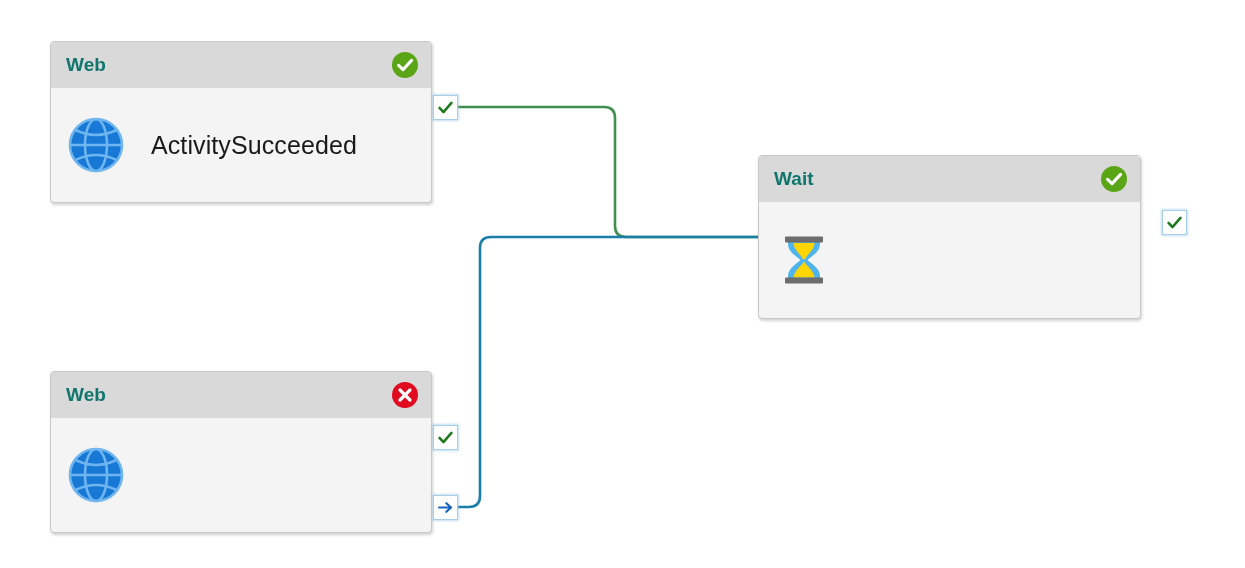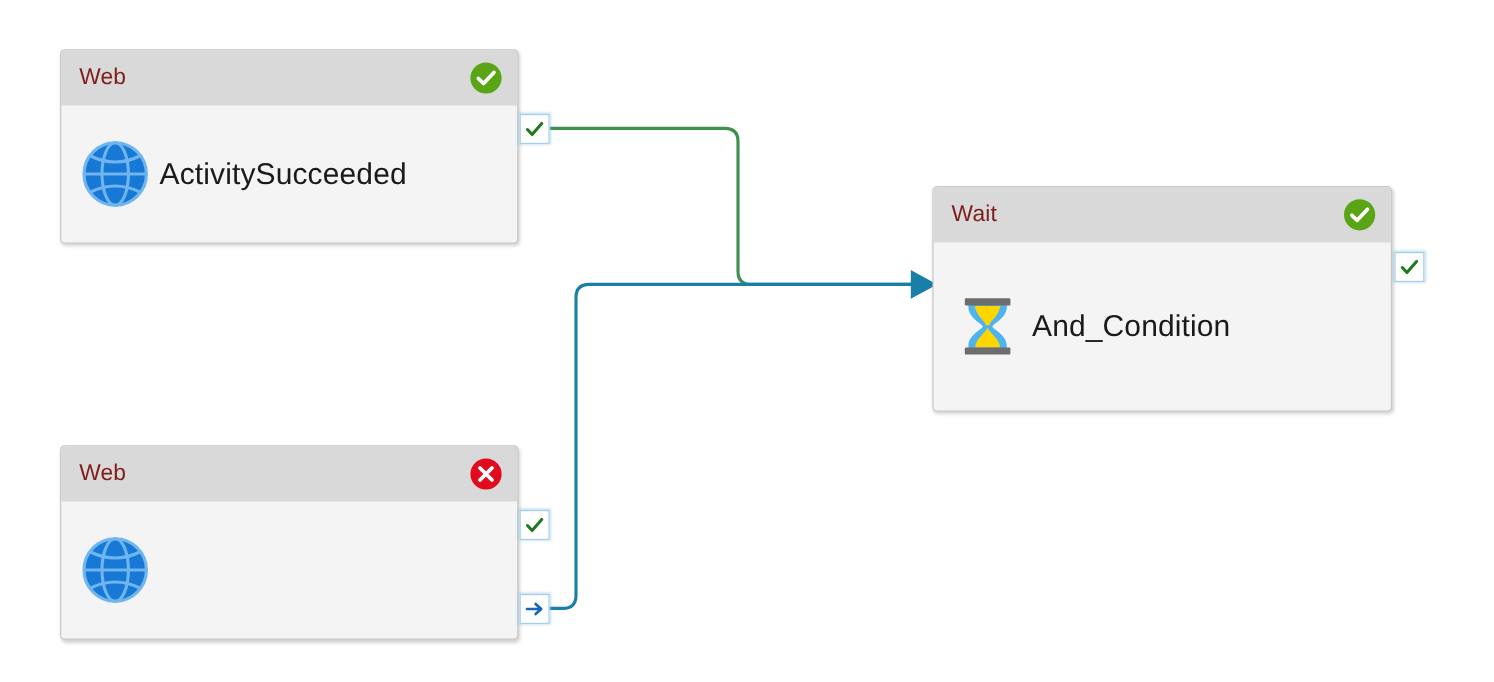--- a/index.html
+++ b/index.html
@@ -45,24 +45,24 @@
     position: relative;
     height: 46px;
     background: #d9d9d9;
     border-top-left-radius: 3px;
     border-top-right-radius: 3px;
     display: flex;
     align-items: center;
   }
   .node-title {
     font-size: 19px;
-    color: #7f1d1d;
+    color: #0f766e;
     padding-left: 15px;
     letter-spacing: 0.1px;
-    font-weight: 400;
+    font-weight: 700;
   }
   .status-badge {
     position: absolute;
     right: 12px;
     top: 50%;
     transform: translateY(-50%);
     width: 28px;
     height: 28px;
   }
   .node-body {
@@ -73,21 +73,21 @@
   }
   .node-icon {
     width: 58px;
     height: 58px;
     flex: 0 0 58px;
     display: block;
   }
   .node-label {
     font-size: 25px;
     color: #1a1a1a;
-    margin-left: 8px;
+    margin-left: 26px;
     font-weight: 400;
     letter-spacing: 0.1px;
     white-space: nowrap;
   }
 
   
   .port {
     position: absolute;
     width: 25px;
     height: 25px;
@@ -97,21 +97,21 @@
     box-shadow: 0 0 2px 1px rgba(150,195,230,0.55);
     display: flex;
     align-items: center;
     justify-content: center;
   }
   .port svg { display: block; }
 
   
   #node-web-succeeded { left: 50px;  top: 41px;  width: 382px; height: 162px; }
   #node-web-failed    { left: 50px;  top: 371px; width: 382px; height: 162px; }
-  #node-wait          { left: 777px; top: 155px; width: 383px; height: 188px; }
+  #node-wait          { left: 758px; top: 155px; width: 383px; height: 164px; }
 
   #port-succeeded-success { left: 433px;  top: 95px;  }
   #port-failed-success    { left: 433px;  top: 425px; }
   #port-failed-next       { left: 433px;  top: 495px; }
   #port-wait-success      { left: 1162px; top: 210px; }
 </style>
 </head>
 <body>
 
 <div id="canvas">
@@ -213,21 +213,20 @@
           <path d="M13 8 L45 8 L45 13 C45 22 33 27 33 29 C33 31 45 36 45 45 L45 50 L13 50 L13 45
                    C13 36 25 31 25 29 C25 27 13 22 13 13 Z" fill="#4db4f0"></path>
 
           <path d="M18.5 12 L39.5 12 C39.5 19 30.5 25 30.5 28 L27.5 28 C27.5 25 18.5 19 18.5 12 Z" fill="#ffd500"></path>
           <path d="M29 30 C29 33 19 39 18.5 46.5 L39.5 46.5 C39 39 29 33 29 30 Z" fill="#ffd500"></path>
 
           <rect x="10" y="5.5" width="38" height="6" rx="1" fill="#6d6d6d"></rect>
           <rect x="10" y="46.5" width="38" height="6" rx="1" fill="#6d6d6d"></rect>
         </svg>
       </span>
-      <span class="node-label">And_Condition</span>
     </div>
   </div>
 
   <div class="port" id="port-wait-success">
     <svg viewBox="0 0 20 20" width="17" height="17" xmlns="http://www.w3.org/2000/svg">
       <path d="M3 10.5 L7.6 15.4 L17 4.6" fill="none" stroke="#1f7a1f" stroke-width="3" stroke-linecap="round" stroke-linejoin="round"></path>
     </svg>
   </div>
 
 </div>

